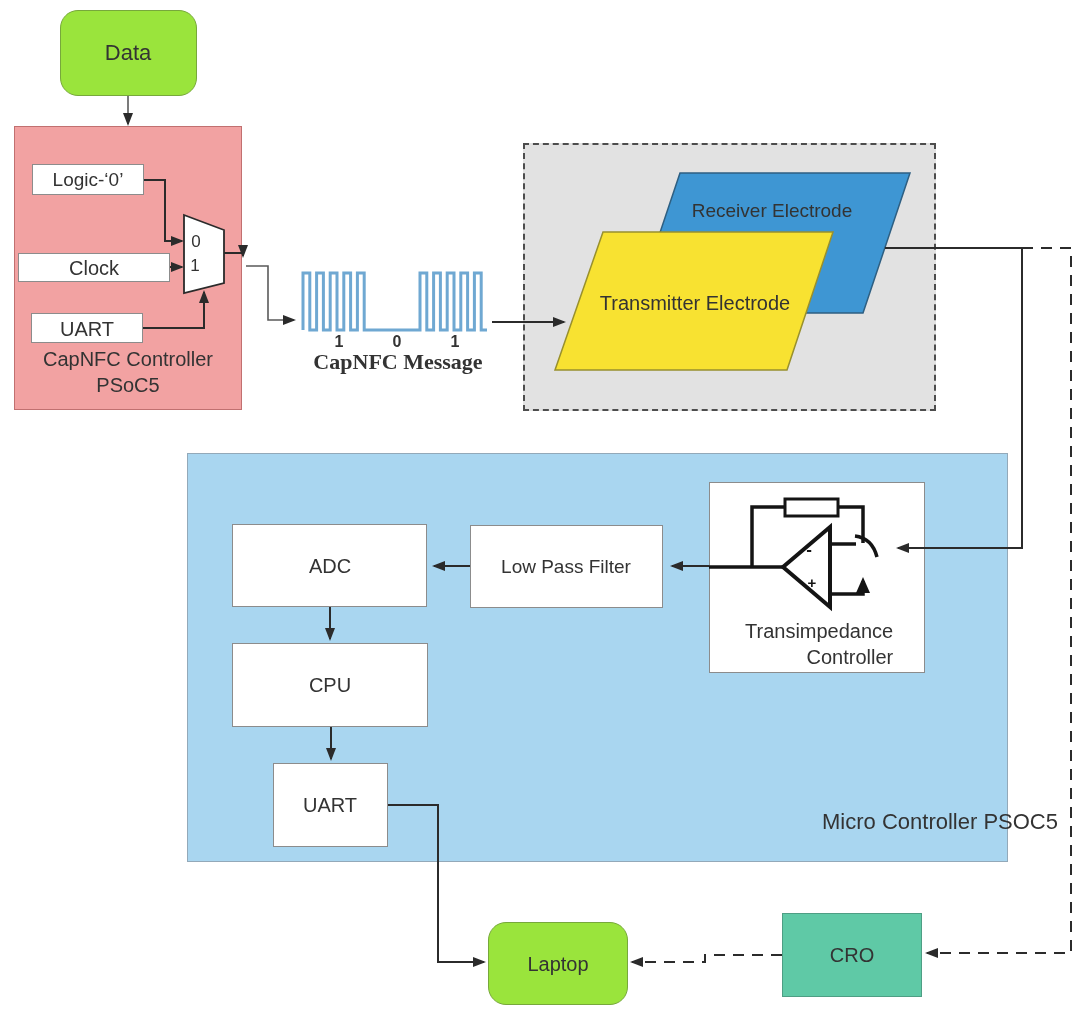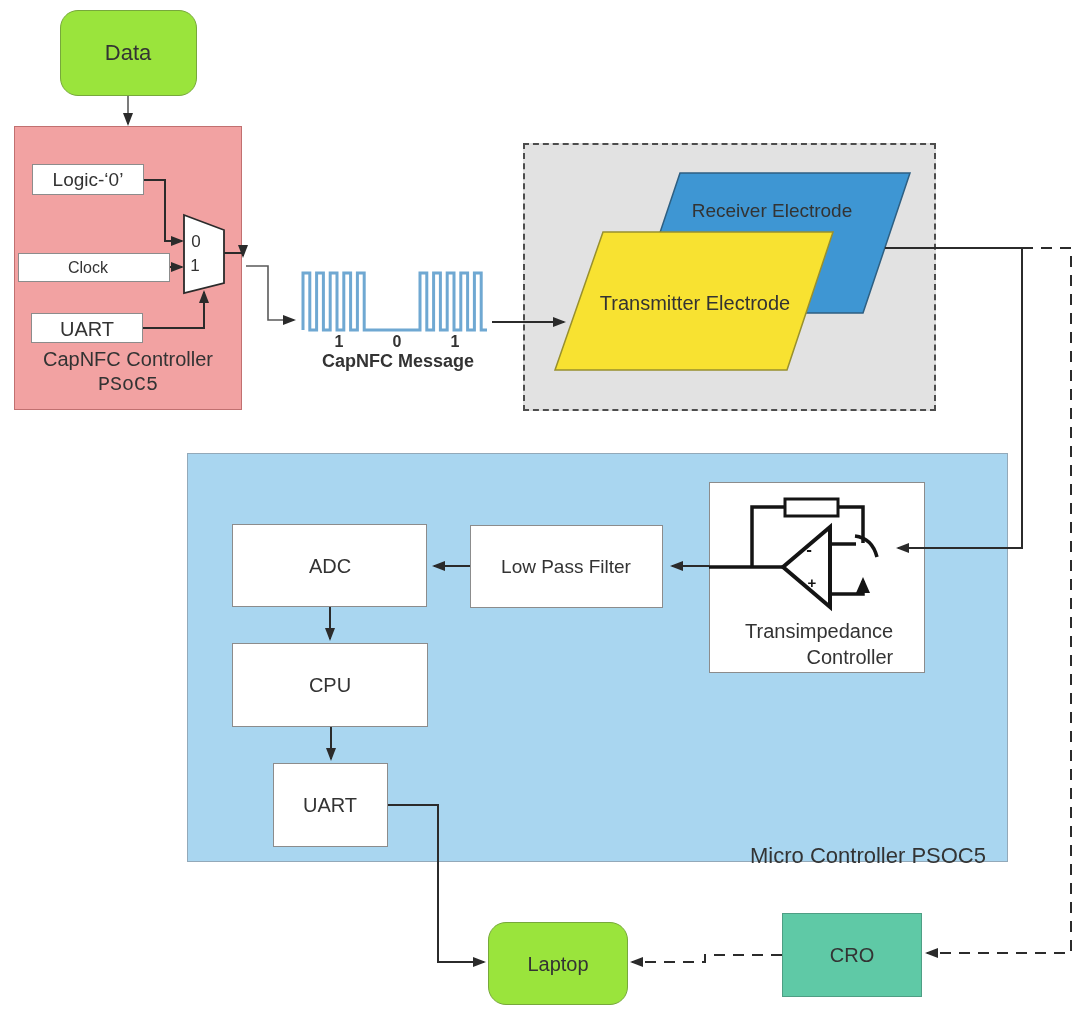--- a/index.html
+++ b/index.html
@@ -106,44 +106,44 @@
   <path class="wire" d="M470,566 H434" marker-end="url(#ah)"></path>
   <path class="wire" d="M330,607 V639" marker-end="url(#ah)"></path>
   <path class="wire" d="M331,727 V759" marker-end="url(#ah)"></path>
   <path class="wire" d="M388,805 H438 V962 H484" marker-end="url(#ah)"></path>
   <path class="wire-dashed" d="M782,955 H705 V962 H632" marker-end="url(#ah)"></path>
 </svg>
 
 <div class="lbl" style="left:128px;top:53px;font-size:22px;">Data</div>
 
 <div class="lbl" style="left:88px;top:180px;font-size:19px;">Logic-‘0’</div>
-<div class="lbl" style="left:88px;top:268px;font-size:16px;">Clock</div>
+<div class="lbl" style="left:94px;top:268px;font-size:20px;">Clock</div>
 <div class="lbl" style="left:87px;top:329px;font-size:20px;">UART</div>
 <div class="lbl" style="left:196px;top:242px;font-size:17px;">0</div>
 <div class="lbl" style="left:195px;top:266px;font-size:17px;">1</div>
 <div class="lbl" style="left:128px;top:359px;font-size:20px;">CapNFC Controller</div>
-<div class="lbl" style="left:128px;top:385px;font-size:20px;font-family:Liberation Mono, monospace;">PSoC5</div>
+<div class="lbl" style="left:128px;top:385px;font-size:20px;">PSoC5</div>
 
 <div class="lbl bold" style="left:339px;top:342px;font-size:16px;">1</div>
 <div class="lbl bold" style="left:397px;top:342px;font-size:16px;">0</div>
 <div class="lbl bold" style="left:455px;top:342px;font-size:16px;">1</div>
-<div class="lbl bold" style="left:398px;top:362px;font-size:18px;">CapNFC Message</div>
+<div class="lbl bold" style="left:398px;top:362px;font-size:22px;font-family:Liberation Serif, serif;">CapNFC Message</div>
 
 <div class="lbl" style="left:772px;top:211px;font-size:19px;">Receiver Electrode</div>
 <div class="lbl" style="left:695px;top:303px;font-size:20px;">Transmitter Electrode</div>
 
 <div class="lbl" style="left:330px;top:566px;font-size:20px;">ADC</div>
 <div class="lbl" style="left:566px;top:567px;font-size:19px;">Low Pass Filter</div>
 <div class="lbl" style="left:330px;top:685px;font-size:20px;">CPU</div>
 <div class="lbl" style="left:330px;top:805px;font-size:20px;">UART</div>
 
 <div class="abs" style="left:745px;top:618px;font-size:20px;line-height:26px;color:var(--text-dark);">
   <div>Transimpedance</div>
   <div>Controller</div>
 </div>
 
 <div class="lbl bold" style="left:809px;top:550px;font-size:17px;color:var(--schematic-black);">-</div>
 <div class="lbl bold" style="left:812px;top:583px;font-size:15px;color:var(--schematic-black);">+</div>
 
-<div class="lbl" style="left:868px;top:822px;font-size:22px;margin-top:34px;">Micro Controller PSOC5</div>
+<div class="lbl" style="left:940px;top:822px;font-size:22px;">Micro Controller PSOC5</div>
 
 <div class="lbl" style="left:558px;top:964px;font-size:20px;">Laptop</div>
 <div class="lbl" style="left:852px;top:955px;font-size:20px;">CRO</div>
 
 </body></html>

